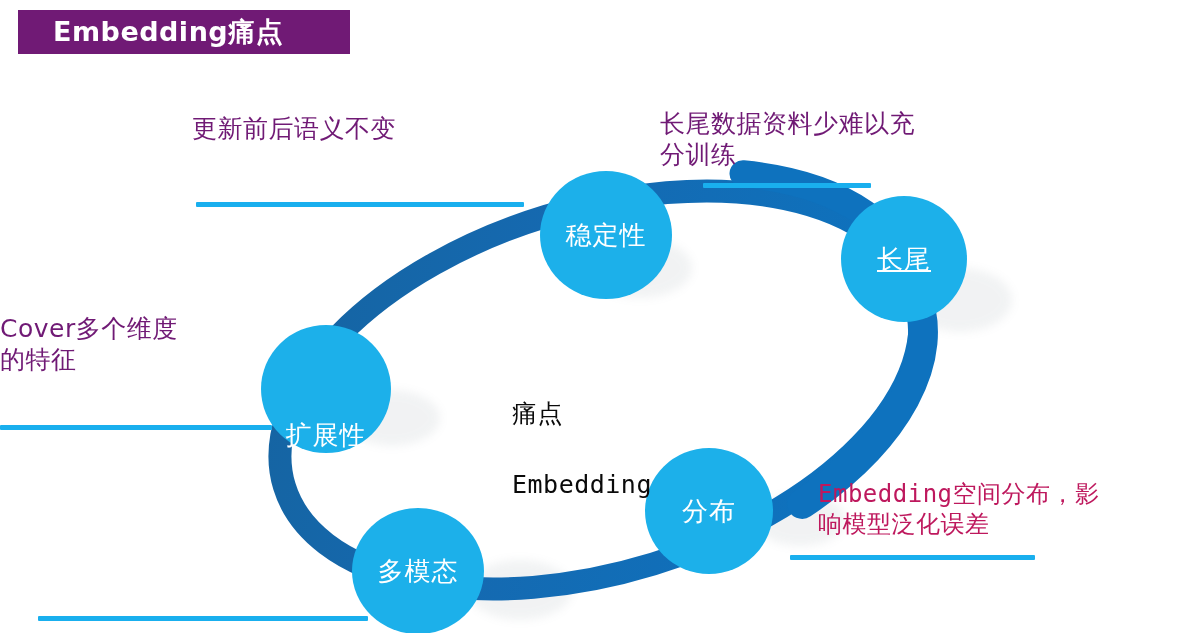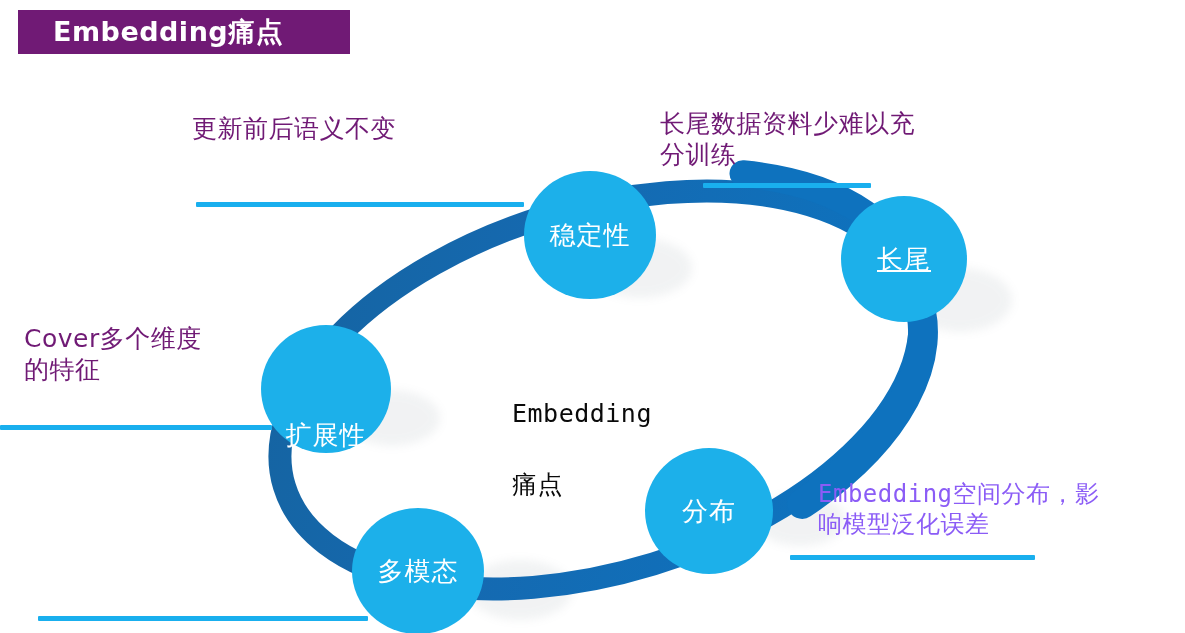--- a/index.html
+++ b/index.html
@@ -45,21 +45,21 @@
     white-space:pre-line;letter-spacing:.5px;
   }
 
   
   .annot{
     position:absolute;
     font-family:"DejaVu Sans","Liberation Sans",sans-serif;
     font-size:25px;color:#701a75;line-height:1.25;
     white-space:pre-line;letter-spacing:.5px;
   }
-  .annot.red{color:#8b5cf6;font-family:"DejaVu Sans Mono","DejaVu Sans",sans-serif;font-size:24px;}
+  .annot.red{color:#be185d;font-family:"DejaVu Sans Mono","DejaVu Sans",sans-serif;font-size:24px;}
 
   .uline{position:absolute;background:#19AFEE;height:5px;border-radius:1px;}
 </style>
 </head>
 <body>
 
 <div id="stage">
 
   <div id="title-banner">
     <span id="title-text">Embedding痛点</span>
@@ -89,53 +89,53 @@
     <g transform="rotate(-17 600 390)">
       <ellipse cx="600" cy="390" rx="330" ry="182" fill="none" stroke="url(#ringGrad)" stroke-width="23"></ellipse>
     </g>
 
     <g transform="rotate(-17 600 390)">
       <path d="M 930 390 A 330 182 0 0 1 760 558" fill="none" stroke="#0E72BE" stroke-width="30" stroke-linecap="round"></path>
       <path d="M 930 390 A 330 182 0 0 0 800 225" fill="none" stroke="#0E72BE" stroke-width="27" stroke-linecap="round"></path>
     </g>
   </svg>
 
-  <div class="node" style="left:524px;top:171px;width:132px;height:128px;text-align:right;">
+  <div class="node" style="left:540px;top:171px;width:132px;height:128px;text-align:right;">
     <span>稳定性</span>
   </div>
 
   <div class="node" style="left:841px;top:196px;width:126px;height:126px;text-decoration:underline;">
     <span>长尾</span>
   </div>
 
   <div class="node" style="left:261px;top:325px;width:130px;height:128px;align-items:flex-end;">
     <span>扩展性</span>
   </div>
 
   <div class="node" style="left:352px;top:508px;width:132px;height:126px;font-family:Liberation Serif, serif;">
     <span>多模态</span>
   </div>
 
   <div class="node" style="left:645px;top:448px;width:128px;height:126px;">
     <span>分布</span>
   </div>
 
   <div id="center-label">
+    <div>痛点</div>
     <div>Embedding</div>
-    <div>痛点</div>
   </div>
 
   <div class="annot" style="left:192px;top:113px;width:330px;">更新前后语义不变</div>
   <div class="uline" style="left:196px;top:202px;width:328px;"></div>
 
   <div class="annot" style="left:660px;top:108px;width:350px;">长尾数据资料少难以充
 分训练</div>
   <div class="uline" style="left:703px;top:183px;width:168px;"></div>
 
-  <div class="annot" style="left:24px;top:313px;width:260px;margin-top:10px;">Cover多个维度
+  <div class="annot" style="left:0;top:313px;width:260px;">Cover多个维度
 的特征</div>
   <div class="uline" style="left:0px;top:425px;width:272px;"></div>
 
   <div class="uline" style="left:38px;top:616px;width:330px;"></div>
 
   <div class="annot red" style="left:818px;top:479px;width:360px;">Embedding空间分布，影
 响模型泛化误差</div>
   <div class="uline" style="left:790px;top:555px;width:245px;"></div>
 
 </div>

